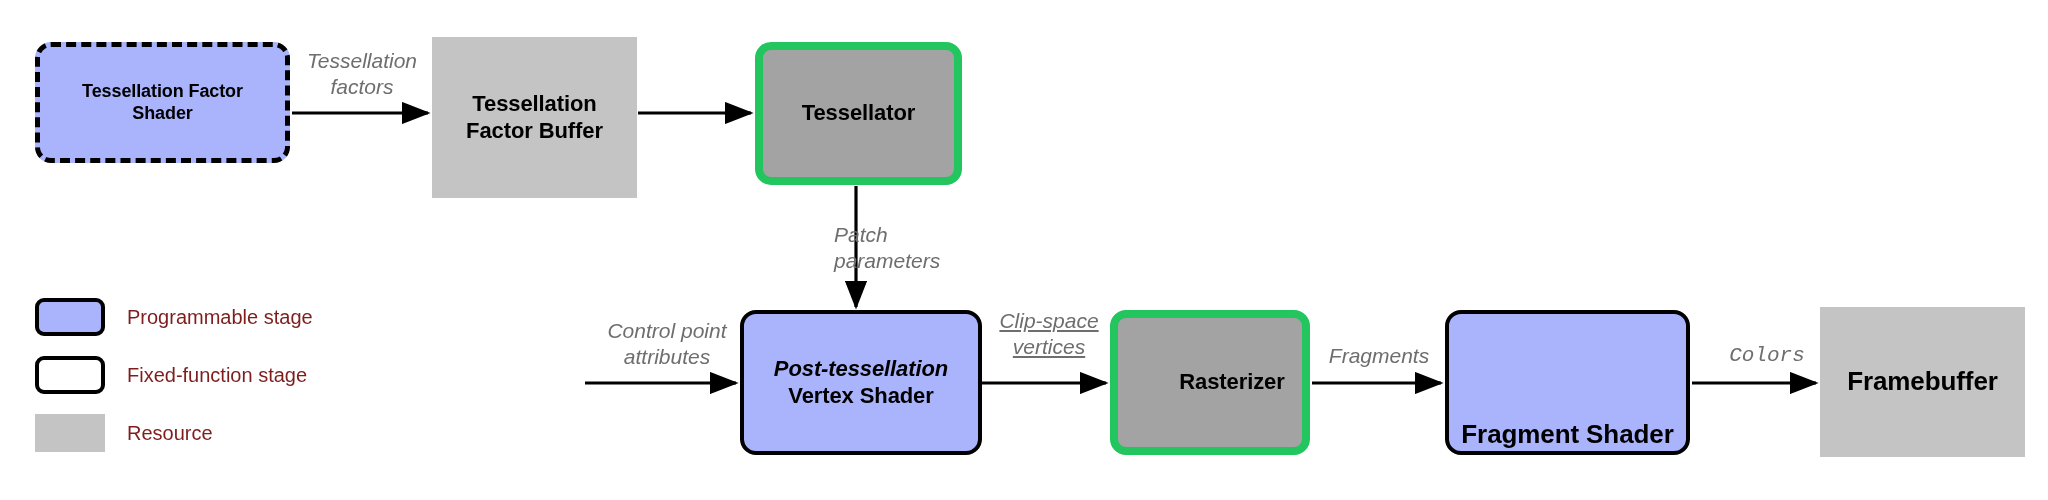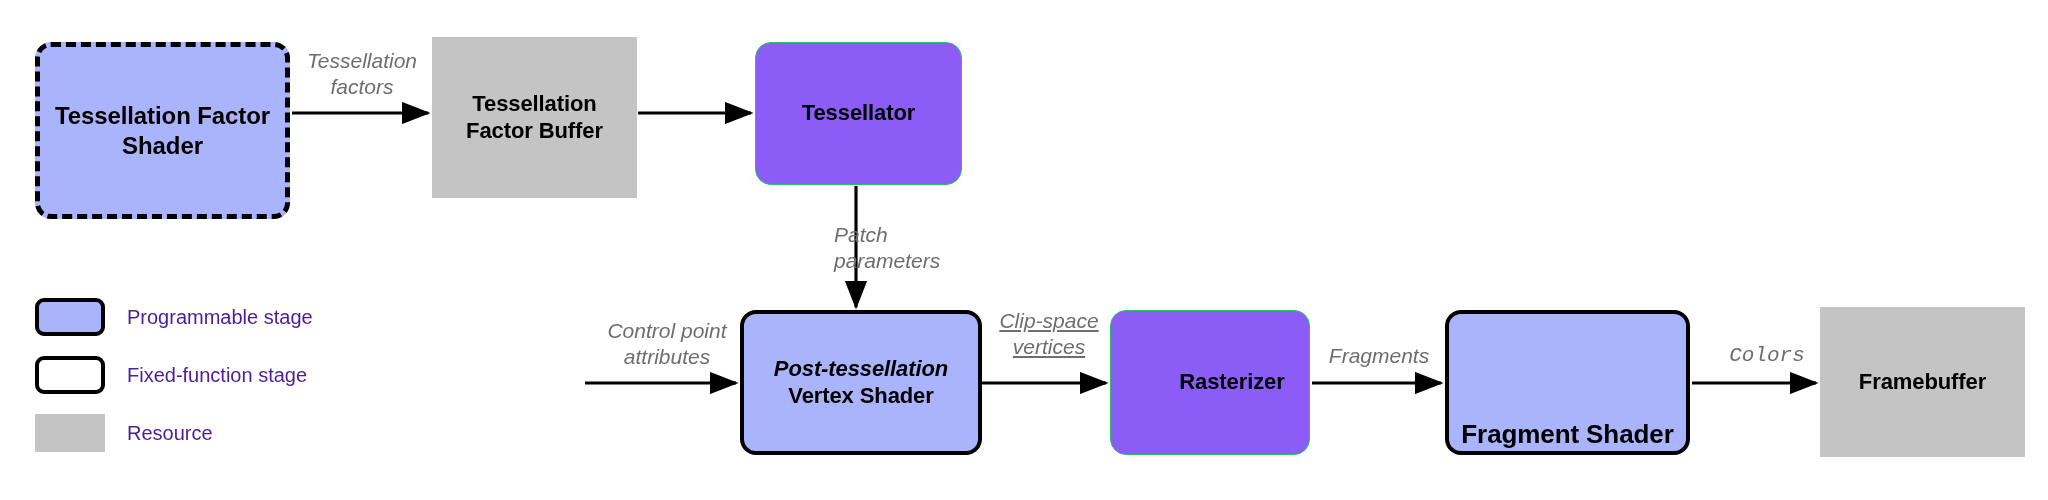--- a/index.html
+++ b/index.html
@@ -43,22 +43,22 @@
     background: #aab4fc;
     border: 4px solid #000000;
     border-radius: 16px;
   }
   .n-prog-dashed {
     background: #aab4fc;
     border: 5px dashed #000000;
     border-radius: 16px;
   }
   .n-fixed {
-    background: #8b5cf6;
-    border: 1px solid #22c55e;
+    background: #a3a3a3;
+    border: 8px solid #22c55e;
     border-radius: 16px;
   }
   .n-resource {
     background: #c4c4c4;
     border: none;
     border-radius: 0;
   }
   .edge-label {
     position: absolute;
     color: #6e6e6e;
@@ -98,21 +98,21 @@
     border: 4px solid #000000;
     border-radius: 9px;
   }
   .sw-resource {
     background: #c4c4c4;
     border: none;
   }
   .legend-text {
     margin-left: 22px;
     font-size: 20px;
-    color: #4c1d95;
+    color: #7f1d1d;
     font-weight: normal;
     white-space: nowrap;
   }
   .italic-line { font-style: italic; }
 </style>
 </head>
 <body>
 
 <div id="canvas">
 
@@ -131,21 +131,21 @@
 
     <line x1="585" y1="383" x2="736" y2="383" stroke="#000000" stroke-width="3.2" marker-end="url(#arrowhead)"></line>
 
     <line x1="982" y1="383" x2="1106" y2="383" stroke="#000000" stroke-width="3.2" marker-end="url(#arrowhead)"></line>
 
     <line x1="1312" y1="383" x2="1441" y2="383" stroke="#000000" stroke-width="3.2" marker-end="url(#arrowhead)"></line>
 
     <line x1="1692" y1="383" x2="1816" y2="383" stroke="#000000" stroke-width="3.2" marker-end="url(#arrowhead)"></line>
   </svg>
 
-  <div class="node n-prog-dashed" style="left:35px; top:42px; width:255px; height:177px; font-size:24px;">
+  <div class="node n-prog-dashed" style="left:35px; top:42px; width:255px; height:121px; font-size:18px;">
     <span class="label"><span>Tessellation Factor</span><br><span>Shader</span></span>
   </div>
 
   <div class="edge-label" style="left:292px; top:48px; width:140px;">Tessellation
 factors</div>
 
   <div class="node n-resource" style="left:432px; top:37px; width:205px; height:161px; font-size:22px;">
     <span class="label"><span>Tessellation</span><br><span>Factor Buffer</span></span>
   </div>
 
@@ -190,17 +190,17 @@
   </div>
 
   <div class="edge-label" style="left:1318px; top:343px; width:122px;">Fragments</div>
 
   <div class="node n-prog" style="left:1445px; top:310px; width:245px; height:145px; font-size:26px;align-items:flex-end;">
     <span class="label">Fragment Shader</span>
   </div>
 
   <div class="edge-label" style="left:1722px; top:343px; width:90px;font-family:Liberation Mono, monospace;">Colors</div>
 
-  <div class="node n-resource" style="left:1820px; top:307px; width:205px; height:150px; font-size:22px;">
+  <div class="node n-resource" style="left:1820px; top:307px; width:205px; height:150px; font-size:26px;">
     <span class="label">Framebuffer</span>
   </div>
 
 </div>
 
 </body></html>

